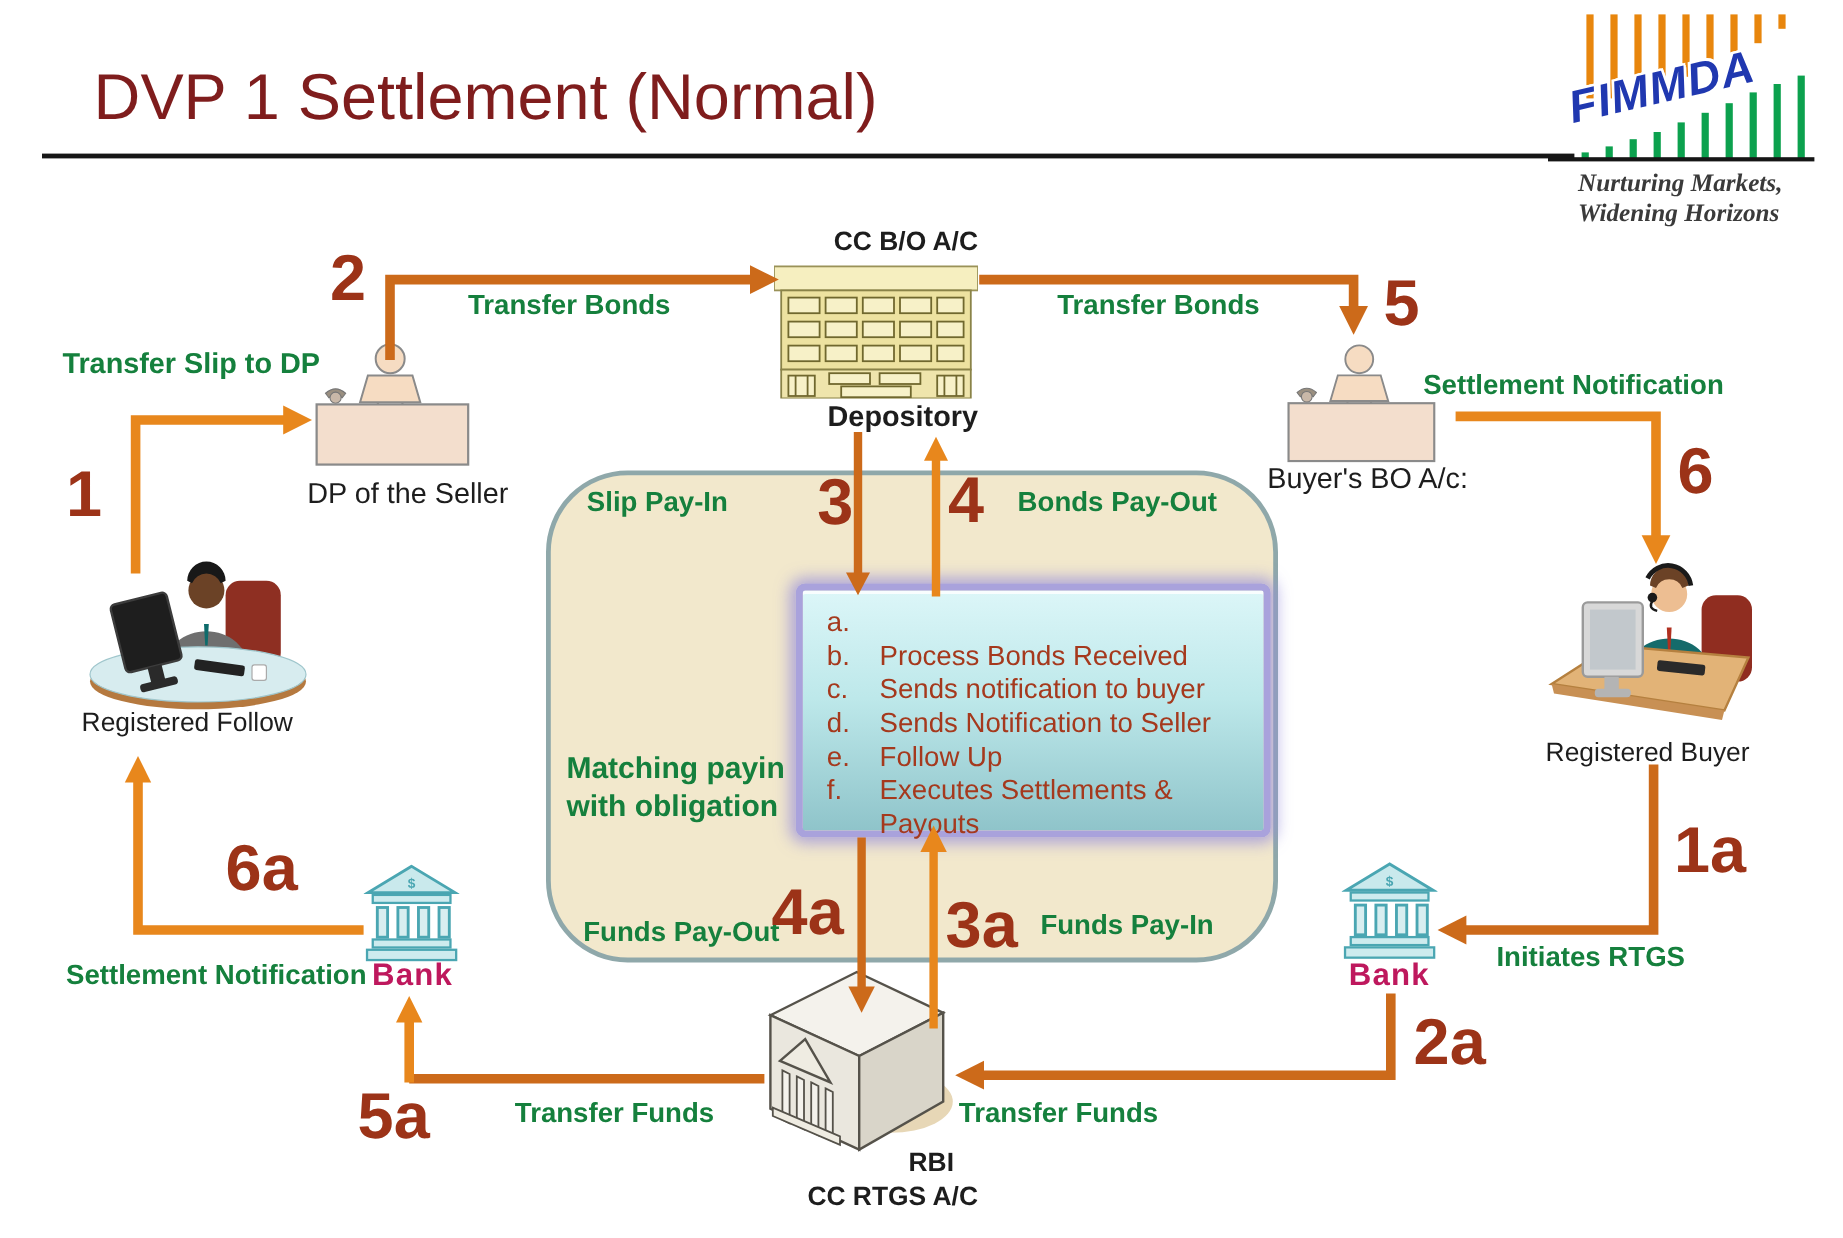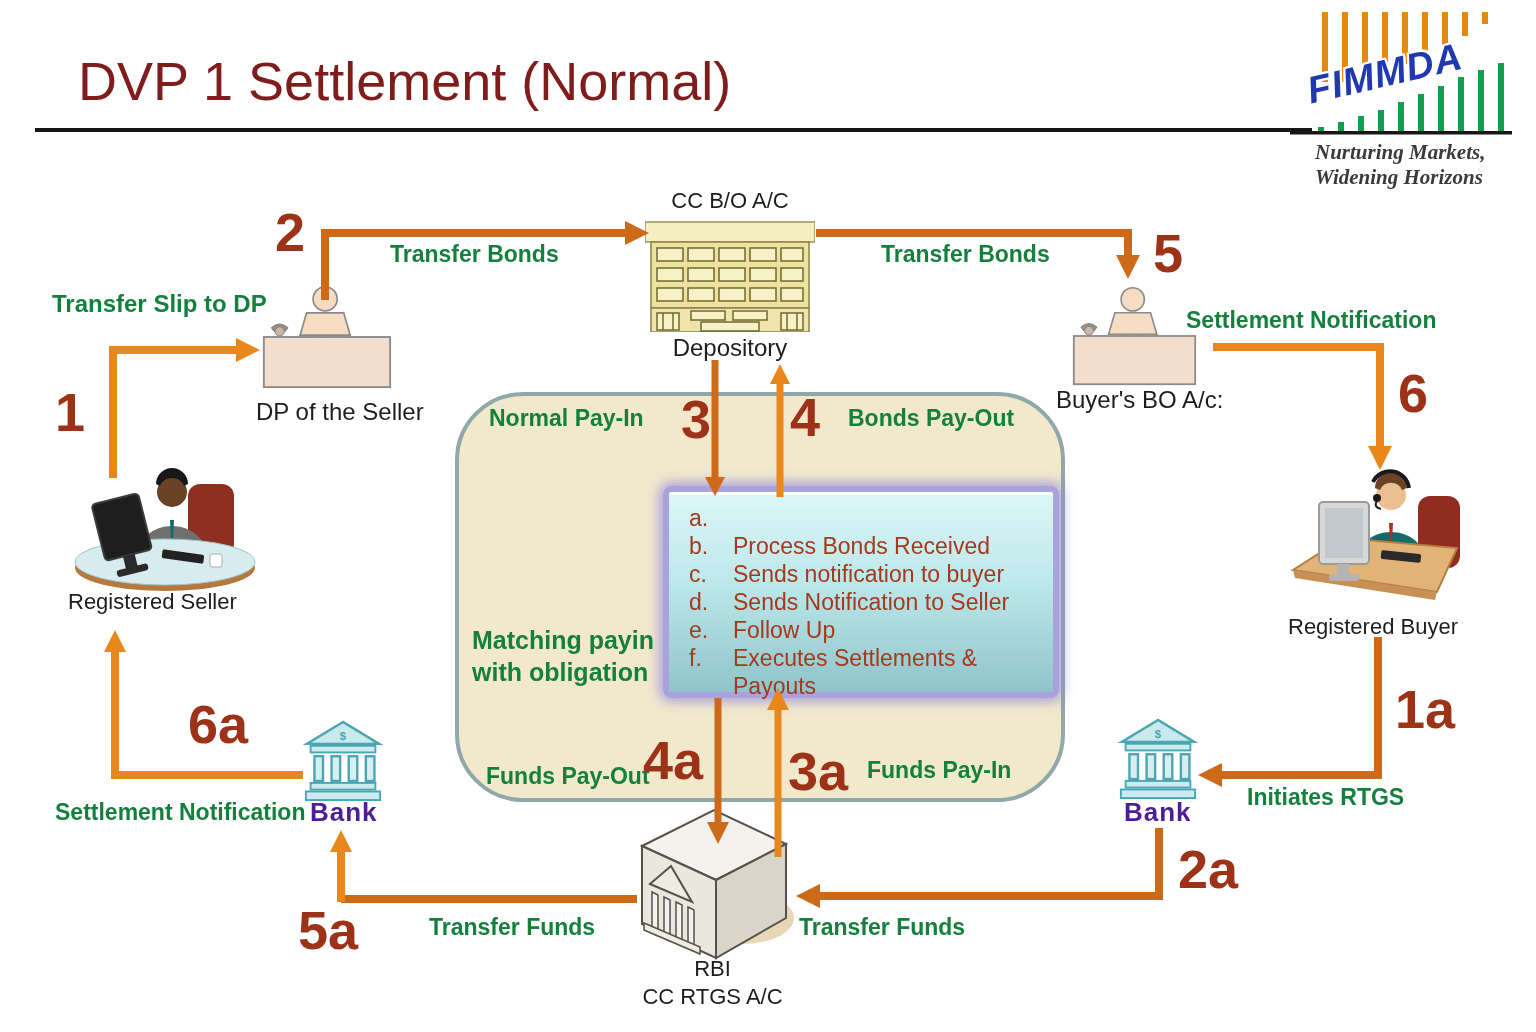--- a/index.html
+++ b/index.html
@@ -4,22 +4,22 @@
 <style>
   html,body{margin:0;padding:0;background:#fff;}
   #canvas{position:relative;width:1536px;height:1032px;background:#fff;overflow:hidden;
           font-family:"Liberation Sans",sans-serif;}
   .abs{position:absolute;}
   .title{font-size:54px;color:#7f1d1d;letter-spacing:0px;}
   .rule{height:4px;background:#161616;}
   .num{font-weight:700;font-size:54px;color:#9C3318;line-height:1;z-index:8;}
   .flow{font-weight:700;font-size:23px;color:#15803d;white-space:nowrap;z-index:8;}
   .nlabel{font-size:24px;color:#1d1d1d;white-space:nowrap;z-index:8;}
-  .center{text-align:center;}
-  .bank-label{font-weight:700;font-size:26px;color:#4c1d95;letter-spacing:1px;z-index:8;}
+  .center{text-align:right;font-weight:bold;}
+  .bank-label{font-weight:700;font-size:26px;color:#be185d;letter-spacing:1px;z-index:8;}
   
   .tanbox{left:455px;top:392px;width:610px;height:410px;background:#F2E8CC;
           border:4px solid #8FA8AA;border-radius:68px;z-index:1;box-sizing:border-box;}
   
   .procbox{left:663px;top:486px;width:396px;height:212px;z-index:2;box-sizing:border-box;
            border:6px solid #A9A2DC;border-radius:8px;
            background:linear-gradient(180deg,#DCF6F8 0%,#BDE8EA 45%,#8FC4CA 100%);
            box-shadow:0 0 12px 4px rgba(150,142,220,.75), inset 0 3px 0 rgba(255,255,255,.8);
            padding:12px 0 0 20px;}
   .prow{display:flex;color:#A5391D;font-size:23px;line-height:28px;font-weight:400;}
@@ -70,21 +70,21 @@
       </g>
       <rect x="0" y="127" width="222" height="3.5" fill="#161616"></rect>
     </svg>
     <div class="logo-fimmda" style="left:18px;top:66px;">FIMMDA</div>
     <div class="abs tagline" style="left:25px;top:136px;">Nurturing Markets,</div>
     <div class="abs tagline" style="left:25px;top:161px;">Widening Horizons</div>
   </div>
 
   <div class="abs tanbox"></div>
 
-  <div class="abs flow" style="left:489px;top:405px;">Normal Pay-In</div>
+  <div class="abs flow" style="left:489px;top:405px;">Slip Pay-In</div>
   <div class="abs flow" style="left:848px;top:405px;">Bonds Pay-Out</div>
   <div class="abs flow" style="left:472px;top:626px;font-size:25px;">Matching payin</div>
   <div class="abs flow" style="left:472px;top:658px;font-size:25px;">with obligation</div>
   <div class="abs flow" style="left:486px;top:763px;">Funds Pay-Out</div>
   <div class="abs flow" style="left:867px;top:757px;">Funds Pay-In</div>
 
   <div class="abs procbox">
     <div class="prow">
         <span class="pl">a.</span>
       </div>
@@ -182,21 +182,21 @@
     <ellipse cx="95" cy="106" rx="90" ry="23" fill="#B5793F"></ellipse>
     <ellipse cx="95" cy="100" rx="90" ry="23" fill="#D7ECEF" stroke="#9FC6CC" stroke-width="1"></ellipse>
     <g transform="rotate(-14 52 66)">
       <rect x="28" y="36" width="48" height="58" rx="4" fill="#1E1E1E" stroke="#3C3C3C" stroke-width="2"></rect>
       <rect x="46" y="94" width="12" height="14" fill="#2A2A2A"></rect>
       <rect x="36" y="106" width="32" height="7" rx="3" fill="#2A2A2A"></rect>
     </g>
     <rect x="92" y="90" width="42" height="9" rx="2" transform="rotate(8 113 94)" fill="#222"></rect>
     <rect x="140" y="92" width="12" height="13" rx="2" fill="#fff" stroke="#aaa" stroke-width="1"></rect>
   </svg>
-  <div class="abs nlabel" style="left:68px;top:589px;font-size:22px;">Registered Seller</div>
+  <div class="abs nlabel" style="left:68px;top:589px;font-size:22px;">Registered Follow</div>
 
   <svg class="abs icon" style="left:1285px;top:468px;" width="185" height="145" viewBox="0 0 185 145">
     <rect x="133" y="28" width="42" height="72" rx="12" fill="#902D20"></rect>
     <circle cx="106" cy="27" r="15" fill="#EDBE92"></circle>
     <path d="M90 20 a16 16 0 0 1 32 0 l-5 2 a12 12 0 0 0 -22 0 Z" fill="#6B4226"></path>
     <path d="M88 14 a19 19 0 0 1 36 6" fill="none" stroke="#1a1a1a" stroke-width="4"></path>
     <circle cx="92" cy="30" r="4" fill="#1a1a1a"></circle>
     <path d="M92 33 q-4 6 4 8" fill="none" stroke="#1a1a1a" stroke-width="2"></path>
     <path d="M70 100 C 70 52 142 52 142 100 Z" fill="#156B6B"></path>
     <path d="M100 45 L106 57 L112 45 Z" fill="#fff"></path>

